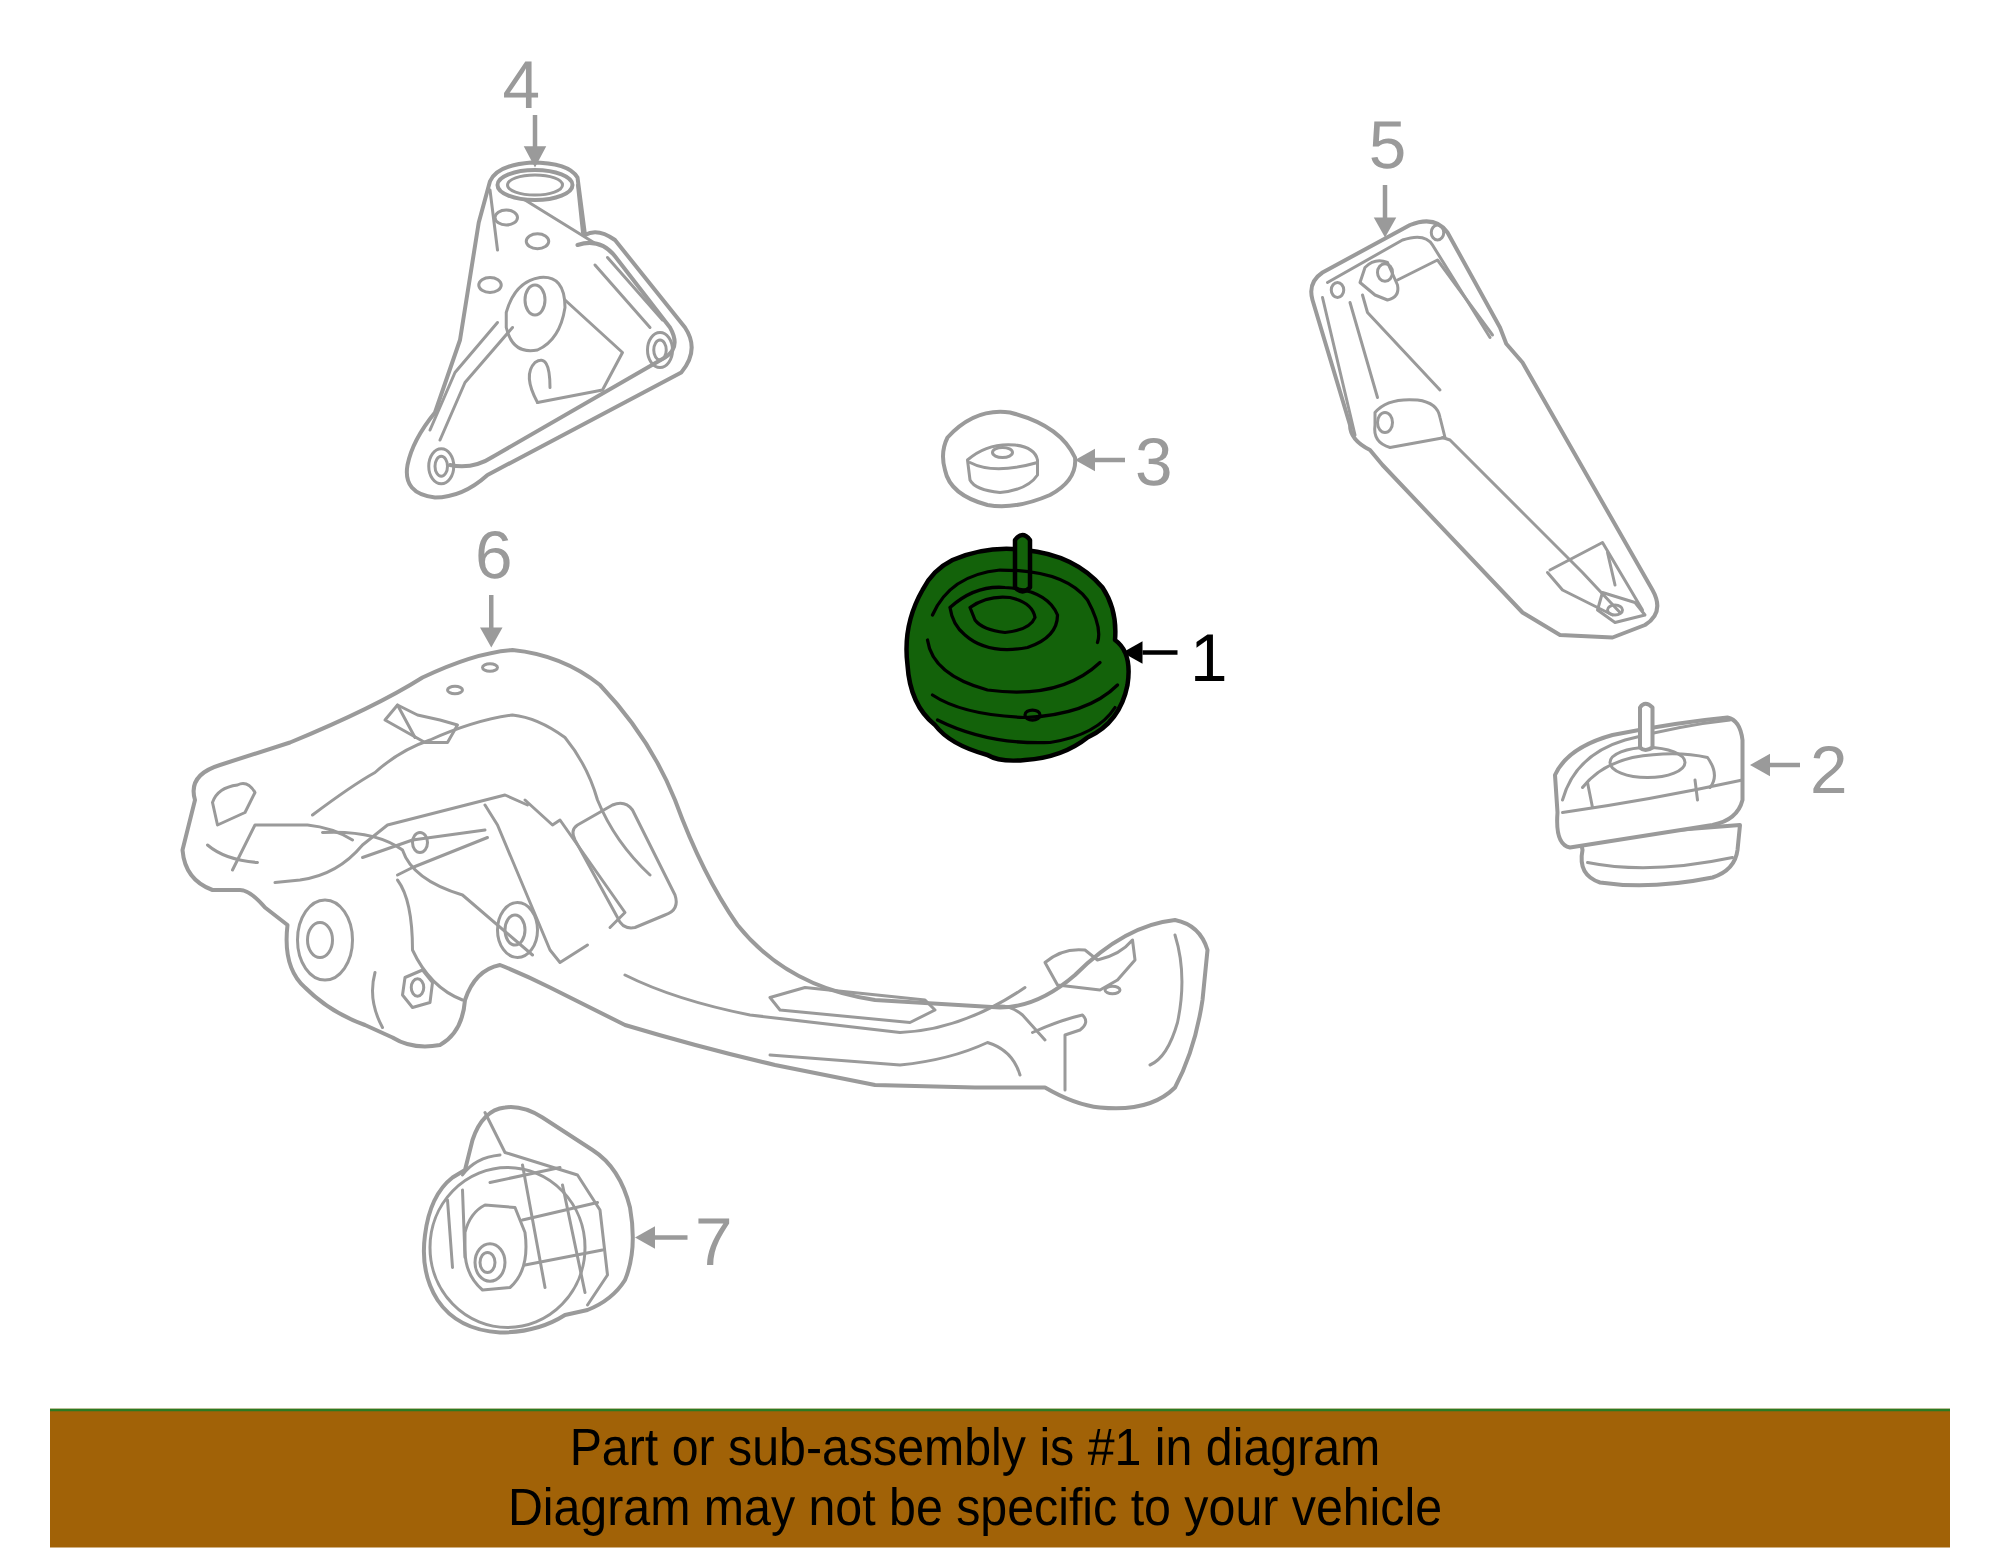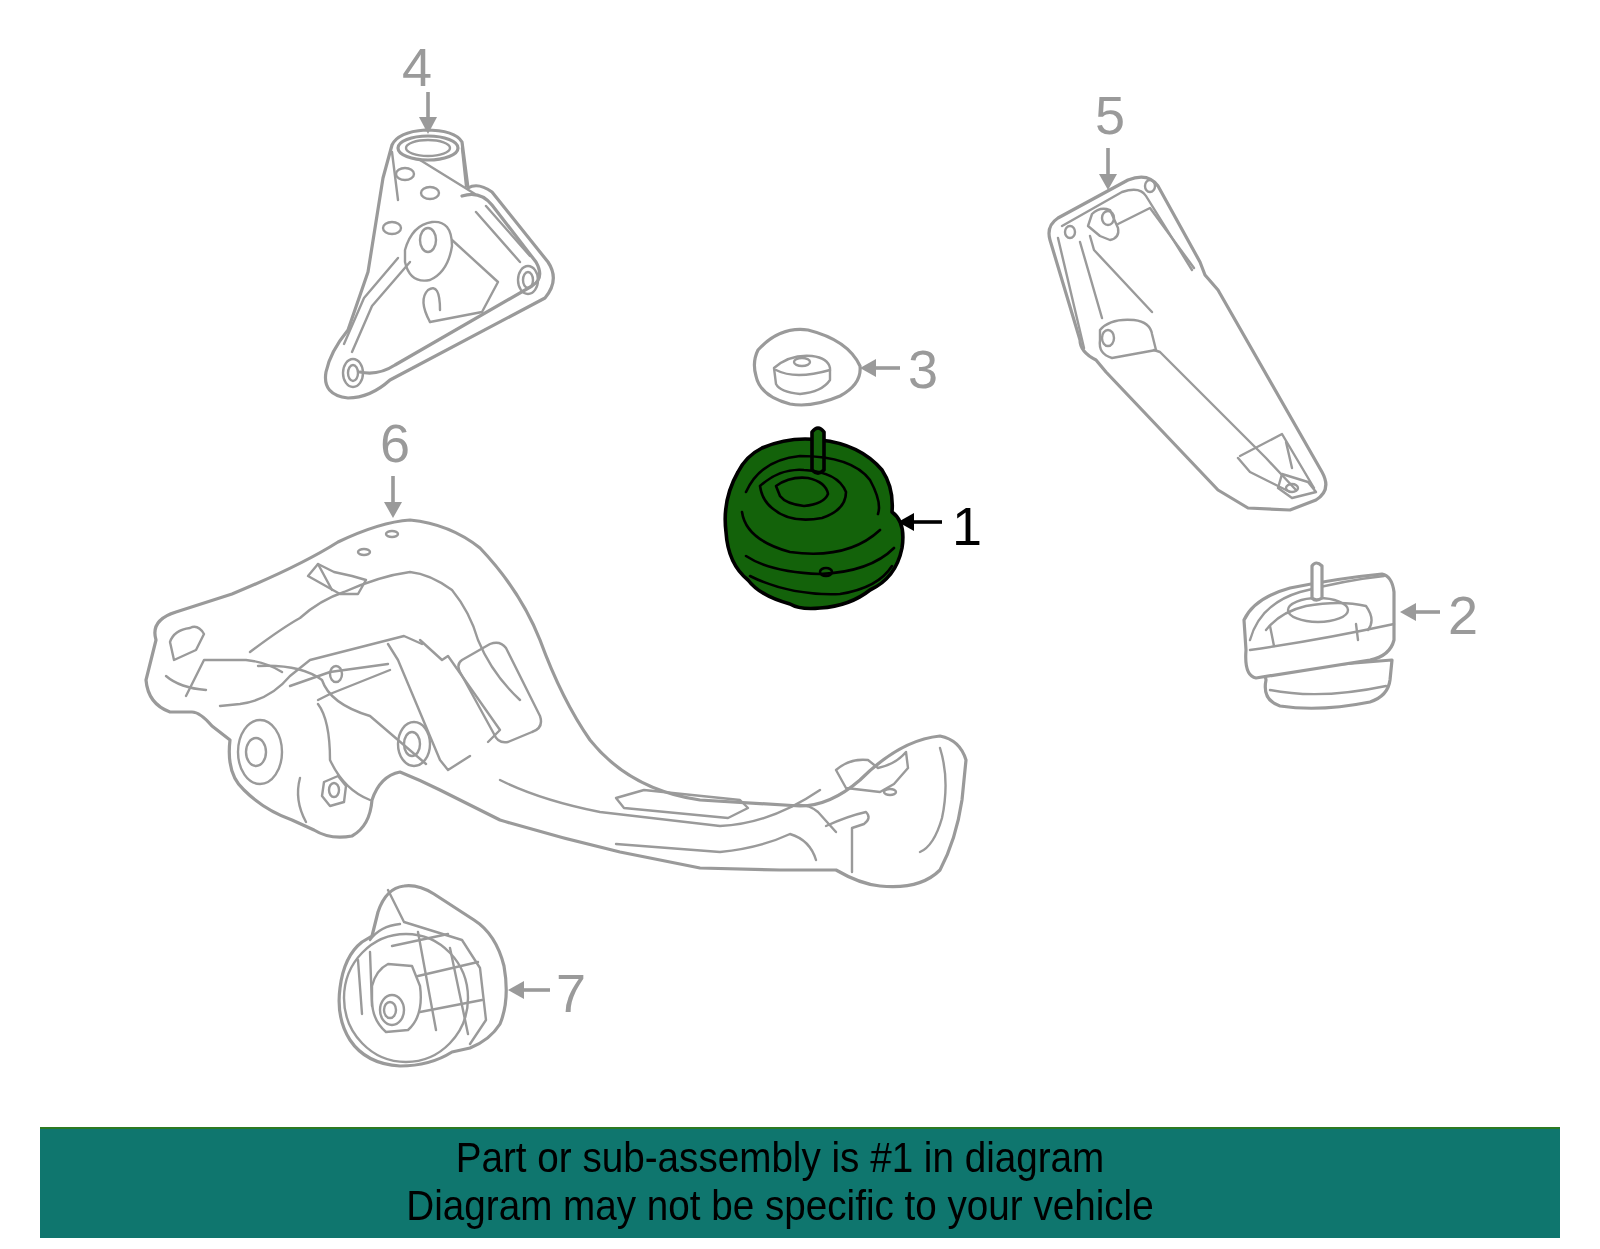--- a/index.html
+++ b/index.html
@@ -42,21 +42,21 @@
     .arrow-head { fill: #9a9a9a; }
     .arrow-line.active { stroke: #000000; }
     .arrow-head.active { fill: #000000; }
 
     #notice-banner {
       position: absolute;
       left: 40px;
       top: 1127px;
       width: 1520px;
       height: 111px;
-      background: #0f766e;
+      background: #a16207;
       border-top: 2px solid #2c7a22;
       box-sizing: border-box;
     }
     .notice-line {
       position: absolute;
       left: 0;
       width: 1480px;
       text-align: center;
       color: #000000;
       font-family: "Liberation Sans", "DejaVu Sans", sans-serif;

